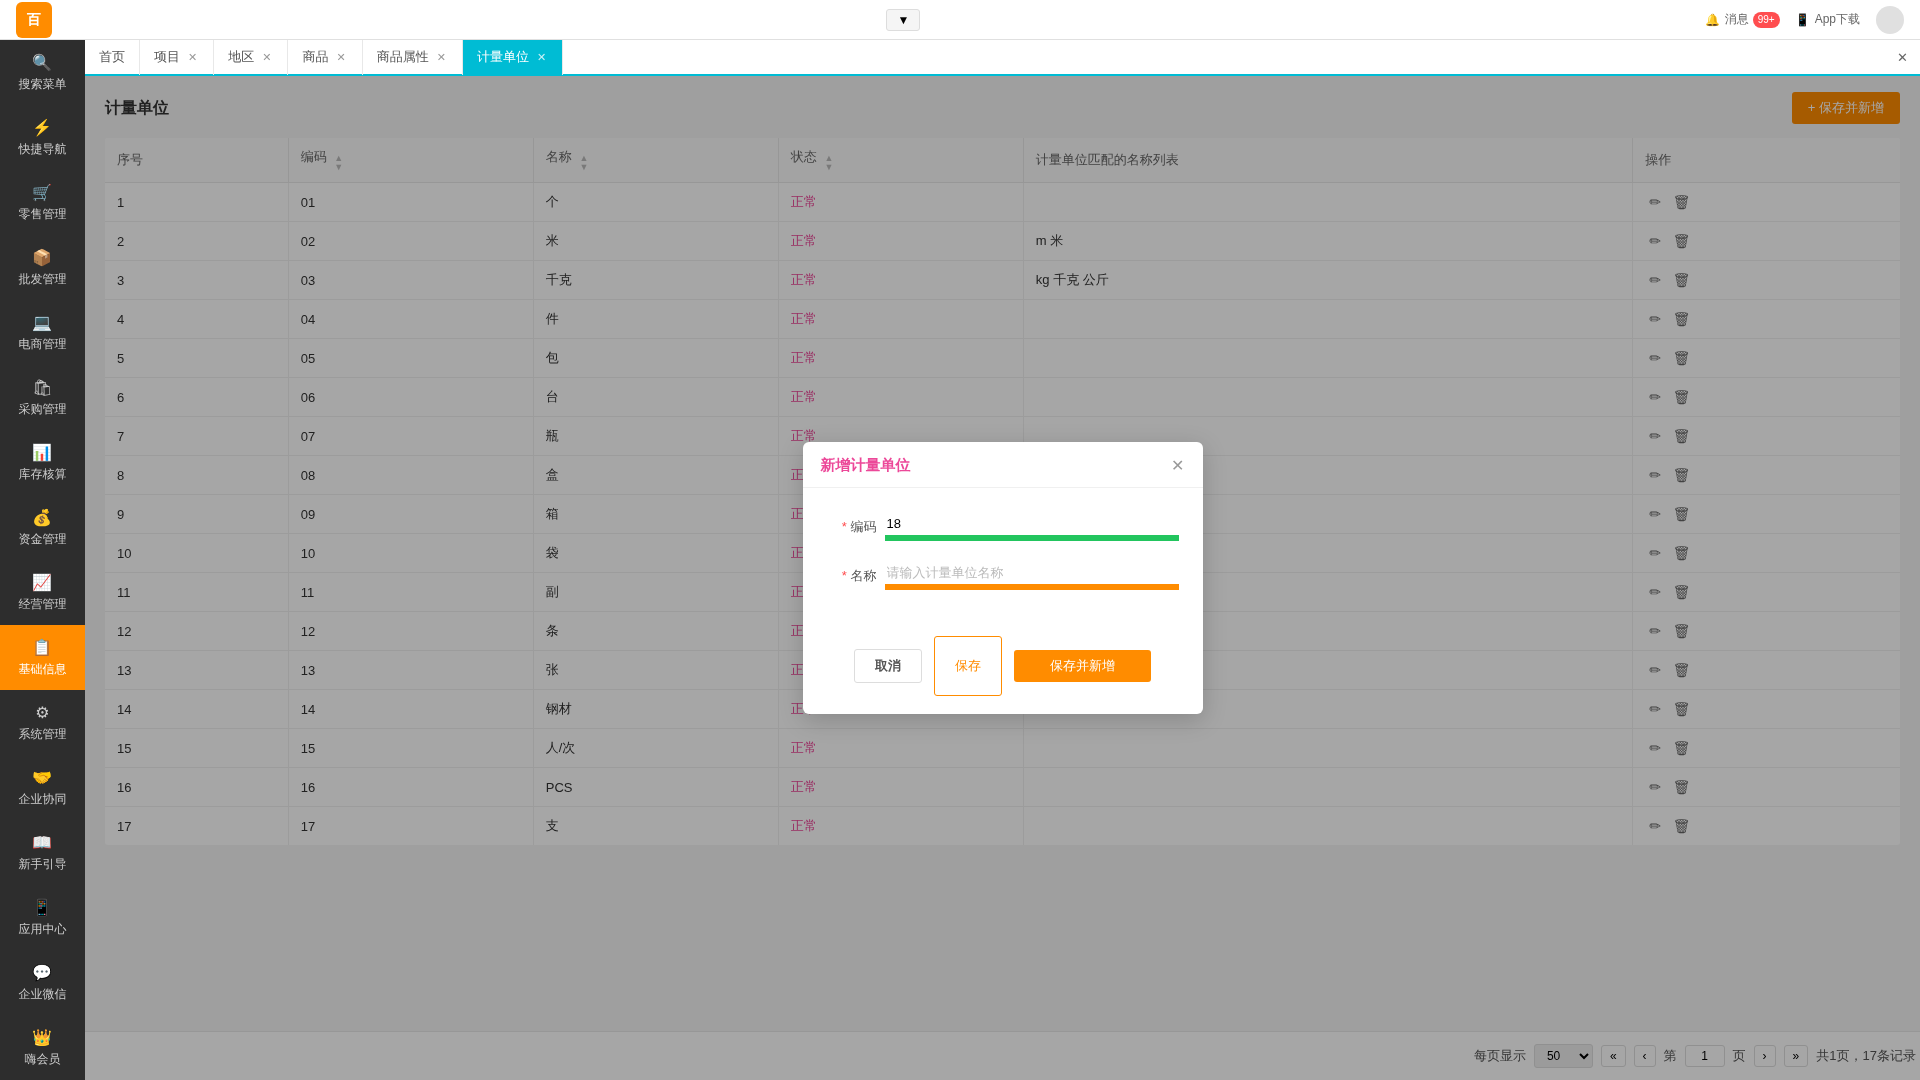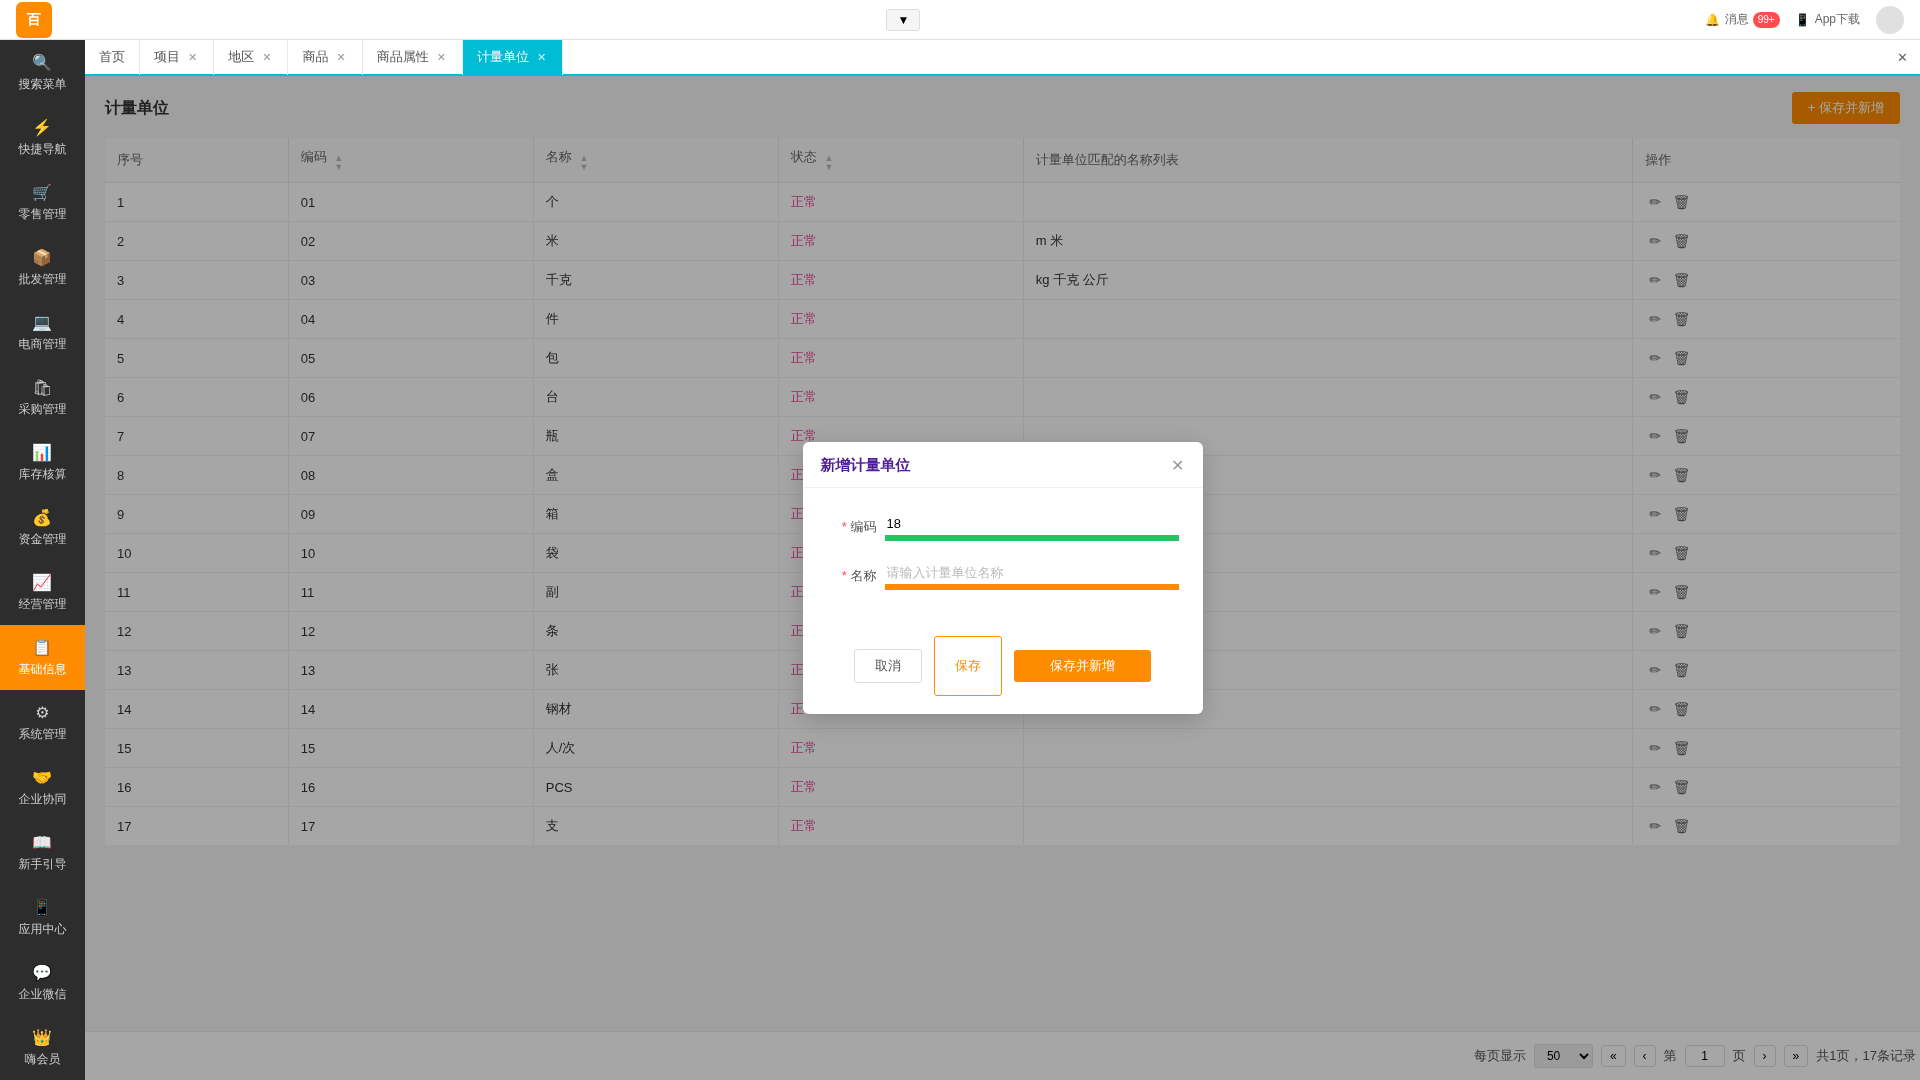--- a/index.html
+++ b/index.html
@@ -318,21 +318,21 @@
     .modal-header {
       display: flex;
       align-items: center;
       justify-content: space-between;
       padding: 14px 18px 12px;
       border-bottom: 1px solid #f0f0f0;
     }
     .modal-title {
       font-size: 15px;
       font-weight: bold;
-      color: #4c1d95;
+      color: #ec4899;
     }
     .modal-close {
       background: none;
       border: none;
       cursor: pointer;
       font-size: 16px;
       color: #999;
       line-height: 1;
     }
     .modal-body {
@@ -377,20 +377,21 @@
       gap: 12px;
     }
     .btn-cancel {
       border: 1px solid #ddd;
       background: white;
       border-radius: 3px;
       padding: 7px 20px;
       cursor: pointer;
       font-size: 13px;
       color: #555;
+      font-weight: bold;
     }
     .btn-save {
       border: 1px solid #ff8c00;
       background: white;
       border-radius: 3px;
       padding: 20px 20px;
       cursor: pointer;
       font-size: 13px;
       color: #ff8c00;
     }

